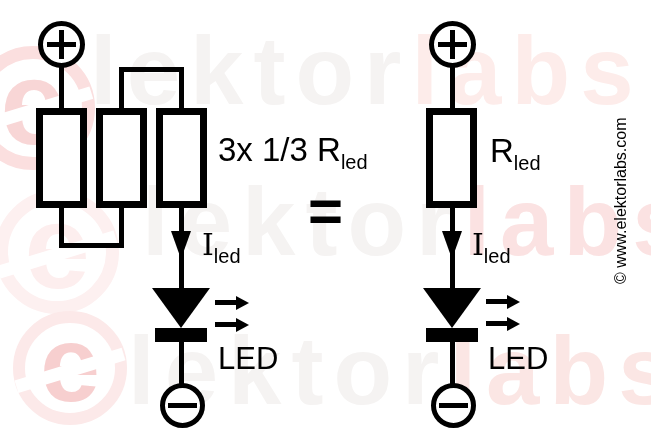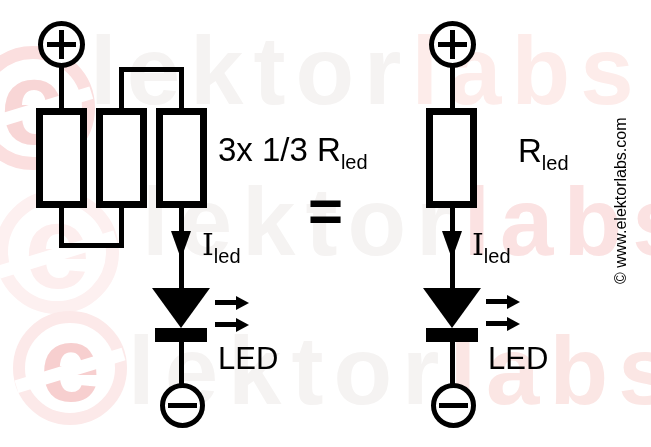--- a/index.html
+++ b/index.html
@@ -140,21 +140,21 @@
 
   <div class="lbl equals" style="left:308px; top:181px;">=</div>
 
   <div class="term" style="left:429px; top:21px; width:47px; height:47px;">
     <div class="h"></div>
     <div class="v"></div>
   </div>
   <div class="ink" style="left:450px; top:66px; width:5px; height:43px;"></div>
 
   <div class="res" style="left:426px; top:108px;"></div>
-  <div class="lbl" style="left:490px; top:134px;margin-left:28px;">
+  <div class="lbl" style="left:490px; top:134px;">
     <span class="lbl-main">R</span><span class="lbl-sub">led</span>
   </div>
 
   <div class="ink" style="left:450px; top:208px; width:5px; height:81px;"></div>
   <div class="cur-arrow" style="left:442px; top:231px;"></div>
   <div class="lbl" style="left:472px; top:230px;">
     <span class="serif-i">I</span><span class="lbl-sub">led</span>
   </div>
 
   <div class="tri-down" style="left:423px; top:288px;"></div>

